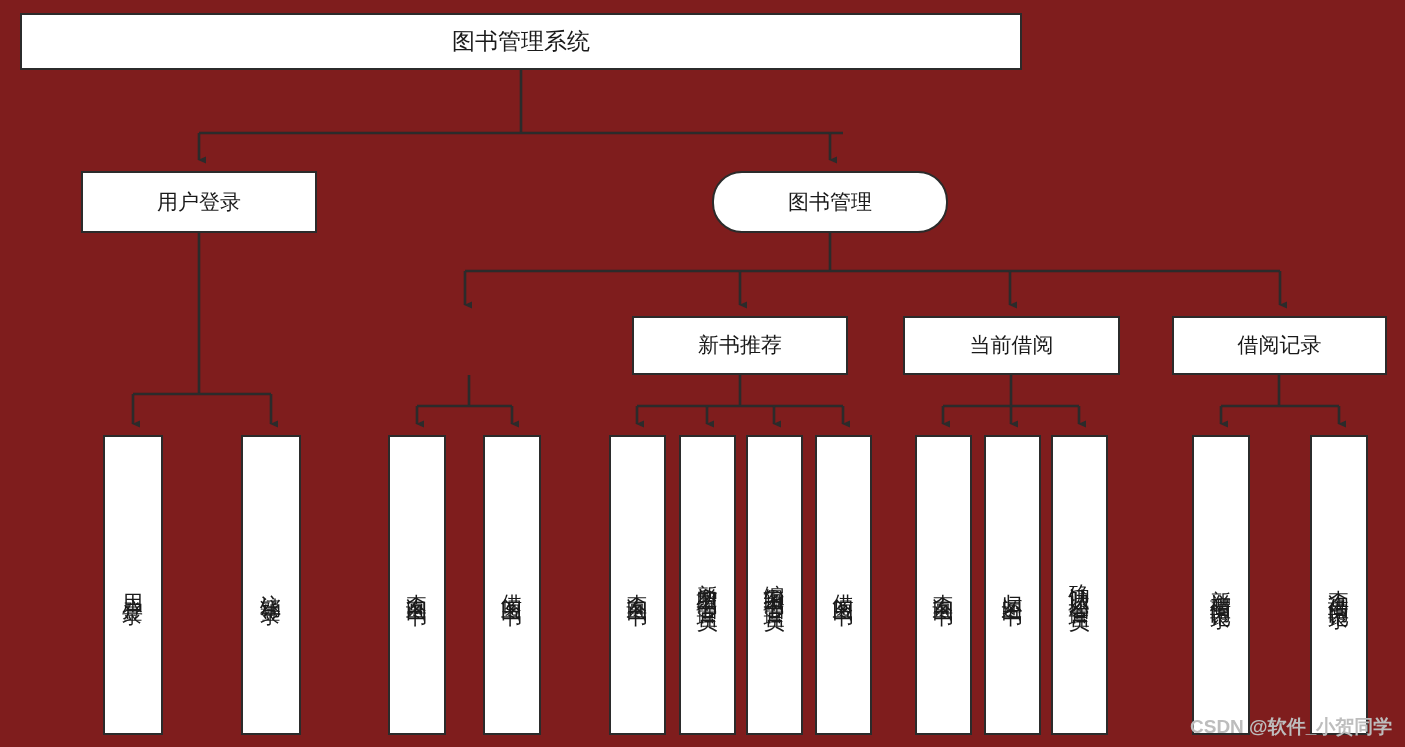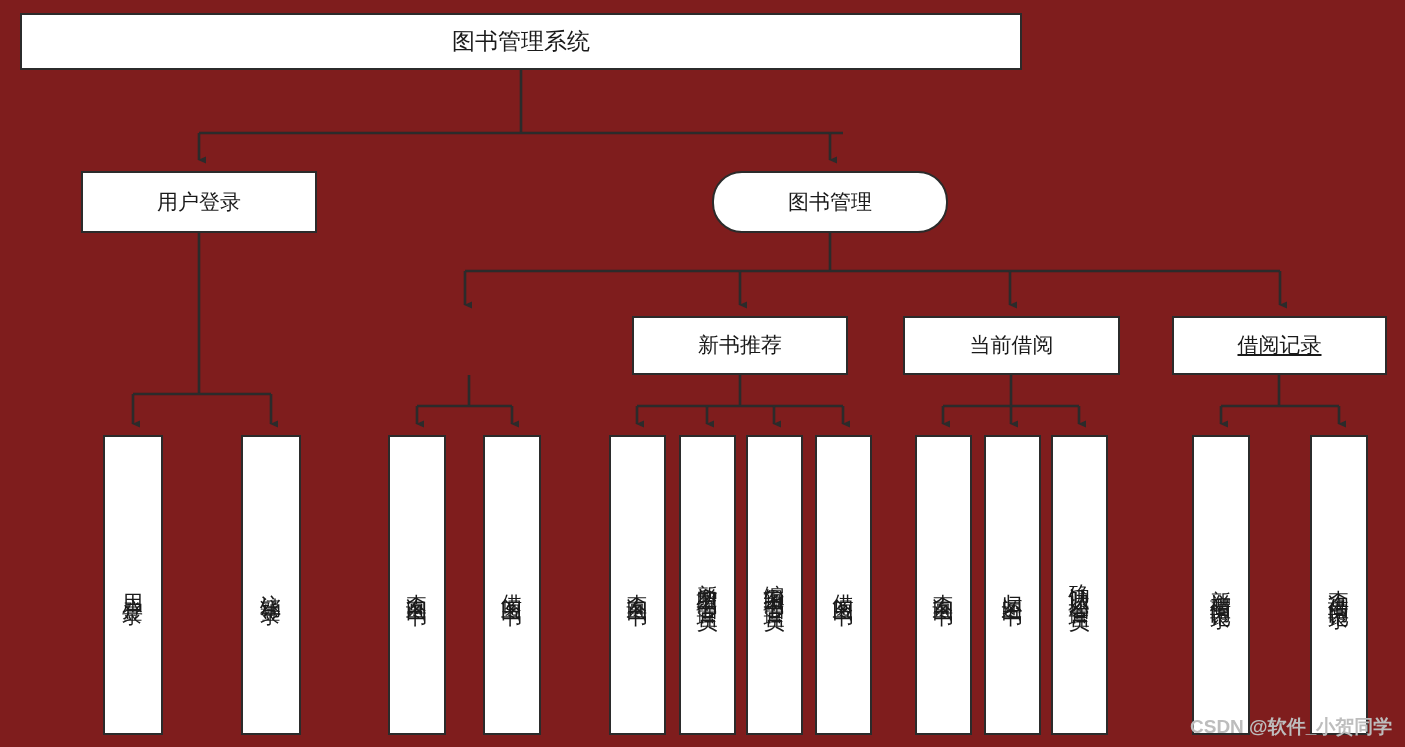--- a/index.html
+++ b/index.html
@@ -149,21 +149,21 @@
     <span class="node-label" style="color: rgb(26, 26, 26);">图书管理</span>
   </div>
 
   <div class="node-box level-2" style="left: 632px; top: 316px; width: 216px; height: 59px; border-color: rgb(43, 43, 43); background: rgb(255, 255, 255);">
     <span class="node-label" style="color: rgb(26, 26, 26);">新书推荐</span>
   </div>
   <div class="node-box level-2" style="left: 903px; top: 316px; width: 217px; height: 59px; border-color: rgb(43, 43, 43); background: rgb(255, 255, 255);">
     <span class="node-label" style="color: rgb(26, 26, 26);">当前借阅</span>
   </div>
   <div class="node-box level-2" style="left: 1172px; top: 316px; width: 215px; height: 59px; border-color: rgb(43, 43, 43); background: rgb(255, 255, 255);">
-    <span class="node-label" style="color: rgb(26, 26, 26); text-decoration: underline;">借阅记录</span>
+    <span class="node-label" style="color: rgb(26, 26, 26);">借阅记录</span>
   </div>
 
   <div class="node-box leaf pad-mid" style="left: 103px; top: 435px; width: 60px; height: 300px; border-color: rgb(43, 43, 43); background: rgb(255, 255, 255);">
     <span class="node-label" style="color: rgb(26, 26, 26);">用户登录</span>
   </div>
   <div class="node-box leaf pad-mid" style="left: 241px; top: 435px; width: 60px; height: 300px; border-color: rgb(43, 43, 43); background: rgb(255, 255, 255);">
     <span class="node-label" style="color: rgb(26, 26, 26);">注销登录</span>
   </div>
   <div class="node-box leaf pad-mid" style="left: 388px; top: 435px; width: 58px; height: 300px; border-color: rgb(43, 43, 43); background: rgb(255, 255, 255);">
     <span class="node-label" style="color: rgb(26, 26, 26);">查询图书</span>

